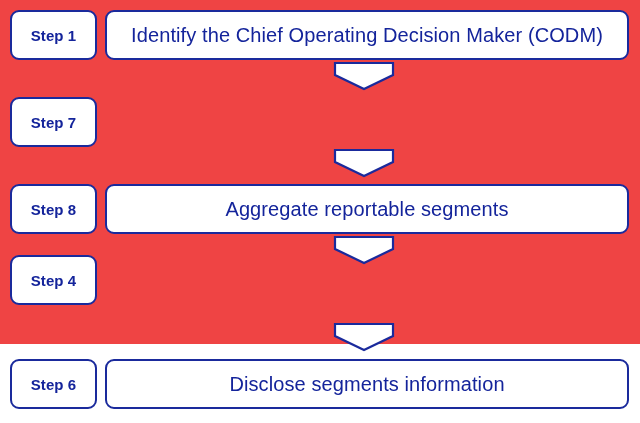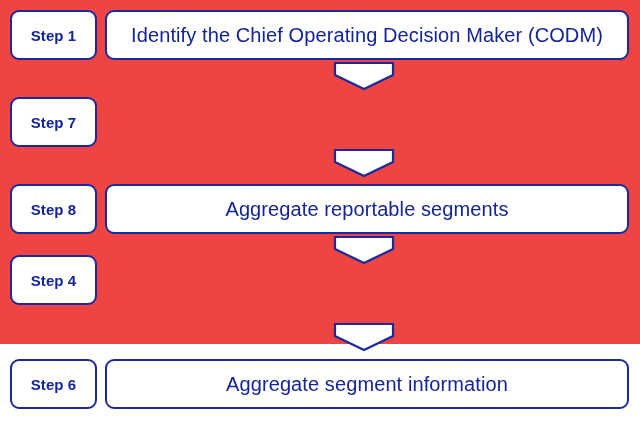--- a/index.html
+++ b/index.html
@@ -137,17 +137,17 @@
     <svg viewBox="0 0 62 30" xmlns="http://www.w3.org/2000/svg">
       <polygon points="2,2 60,2 60,14 31,28 2,14" fill="#ffffff" stroke="#1a2a9c" stroke-width="2.2" stroke-linejoin="miter"></polygon>
     </svg>
   </div>
 
   <div class="flow-row" style="top:359px;">
     <div class="step-box">
       <span class="step-label">Step 6</span>
     </div>
     <div class="content-box">
-      <span class="content-label">Aggregate segment information</span>
+      <span class="content-label">Disclose segments information</span>
     </div>
   </div>
 
 </div>
 
 </body></html>

